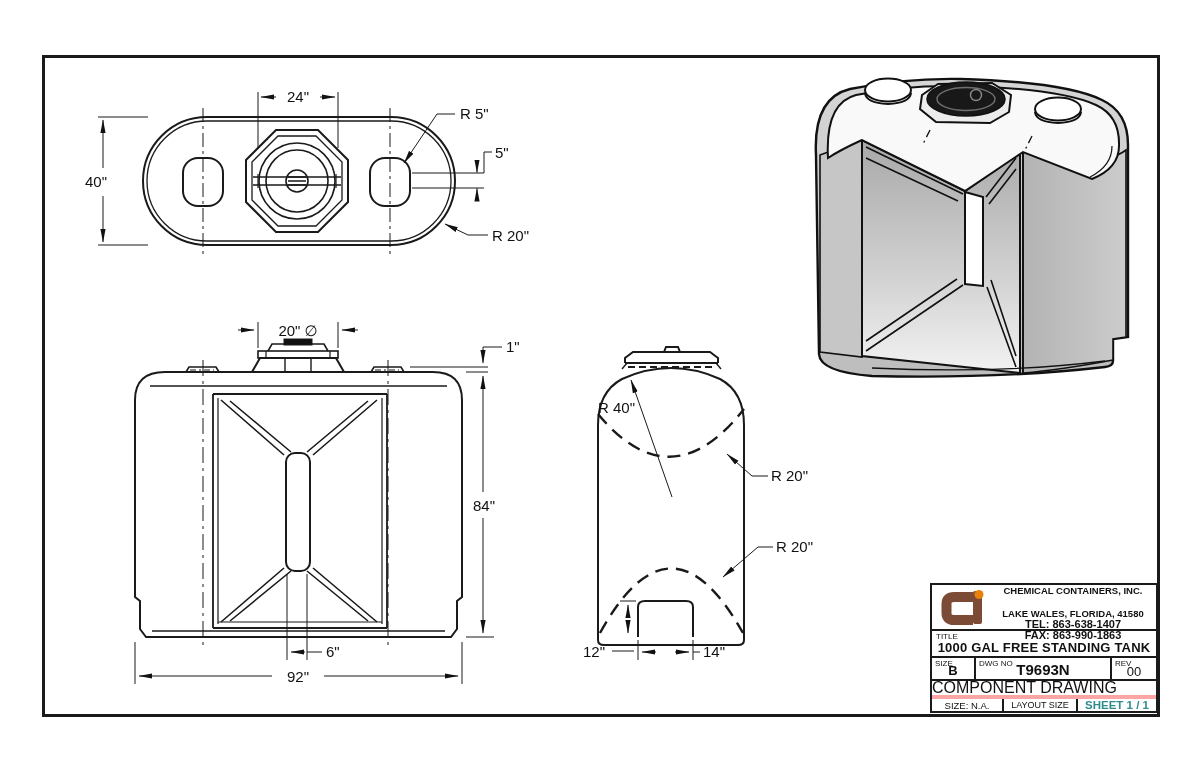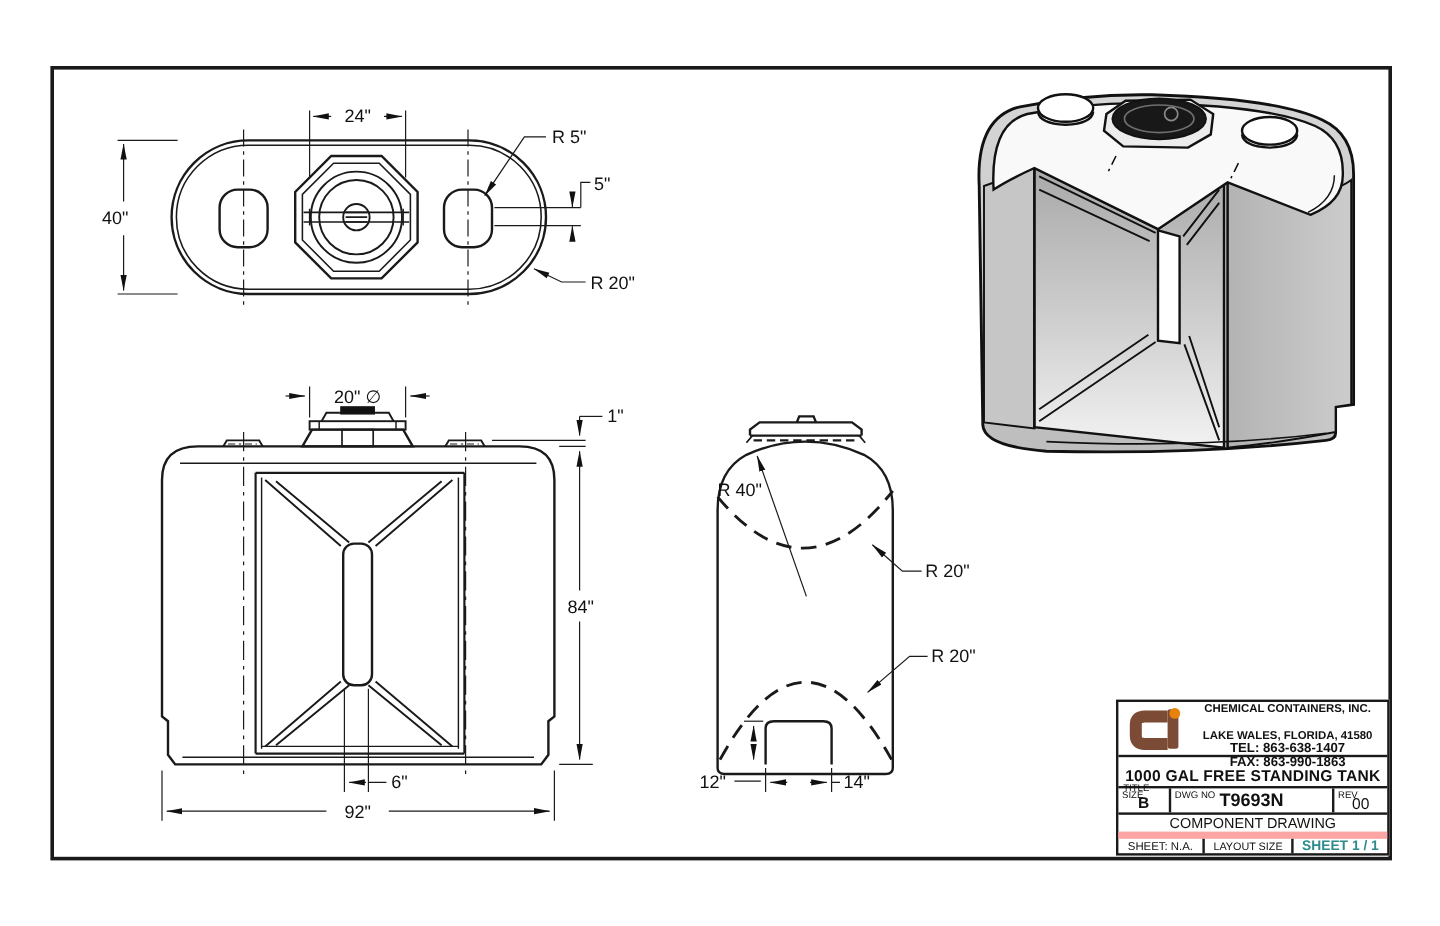--- a/index.html
+++ b/index.html
@@ -7,31 +7,31 @@
   .frame{position:absolute;left:42px;top:55px;width:1112px;height:656px;border:3px solid #1a1a1a;background:#fff;}
   svg{position:absolute;overflow:visible;}
   svg text{font-family:"Liberation Sans",sans-serif;font-size:15px;fill:#111;}
   .tb{position:absolute;left:930px;top:583px;width:224px;height:126px;border:2px solid #1a1a1a;background:#fff;display:flex;flex-direction:column;font-family:"Liberation Sans",sans-serif;color:#111;}
   .tb-row1{height:44px;display:flex;border-bottom:2px solid #1a1a1a;align-items:center;}
   .tb-logo{width:62px;display:flex;align-items:center;justify-content:center;}
   .tb-co{flex:1;text-align:center;line-height:10.5px;padding-right:4px;}
   .co-a{font-weight:bold;font-size:9.5px;margin-top:12px;}
   .co-b{font-weight:bold;font-size:11px;}
   .tb-row2{height:29px;border-bottom:2px solid #1a1a1a;position:relative;}
-  .tb-title-label{position:absolute;left:4px;top:1px;font-size:8px;margin-top:20px;}
+  .tb-title-label{position:absolute;left:4px;top:1px;font-size:8px;}
   .tb-title{position:absolute;left:0;right:0;bottom:1px;text-align:center;font-weight:bold;font-size:13px;letter-spacing:.2px;white-space:nowrap;}
   .tb-row3{height:24px;border-bottom:2px solid #1a1a1a;display:flex;}
   .c-size{width:42px;border-right:2px solid #1a1a1a;position:relative;}
   .c-dwg{flex:1;position:relative;}
   .c-rev{width:44px;border-left:2px solid #1a1a1a;position:relative;}
   .cell-lab{position:absolute;left:3px;top:1px;font-size:8px;}
   .c-size .cell-val{position:absolute;left:0;right:0;bottom:1px;text-align:center;font-weight:bold;font-size:13px;}
   .c-dwg .cell-val{position:absolute;left:0;right:0;bottom:1px;text-align:center;font-weight:bold;font-size:15px;}
   .c-rev .cell-val{position:absolute;left:0;right:0;bottom:0;text-align:center;font-size:13px;}
-  .tb-row4{height:15px;border-bottom:6px solid #fca5a5;text-align:center;font-size:12px;line-height:14px;}
+  .tb-row4{height:15px;border-bottom:4px solid #fca5a5;font-size:16px;line-height:14px;}
   .tb-row5{flex:1;display:flex;align-items:stretch;}
   .c-scale{width:70px;border-right:2px solid #1a1a1a;font-size:9.5px;display:flex;align-items:center;justify-content:center;}
   .c-layout{width:72px;border-right:2px solid #1a1a1a;font-size:9px;display:flex;align-items:center;justify-content:center;}
   .c-sheet{flex:1;display:flex;align-items:center;justify-content:center;font-size:11.5px;font-weight:bold;}
 </style>
 </head>
 <body>
 
 <div class="frame"></div>
 
@@ -255,17 +255,17 @@
       <div class="cell-lab">DWG NO</div>
       <div class="cell-val">T9693N</div>
     </div>
     <div class="c-rev">
       <div class="cell-lab">REV</div>
       <div class="cell-val">00</div>
     </div>
   </div>
   <div class="tb-row4">COMPONENT DRAWING</div>
   <div class="tb-row5">
-    <div class="c-scale">SHEET: N.A.</div>
+    <div class="c-scale">SIZE: N.A.</div>
     <div class="c-layout">LAYOUT SIZE</div>
     <div class="c-sheet" style="color:#2f8c8c;">SHEET 1 / 1</div>
   </div>
 </div>
 
 </body></html>

